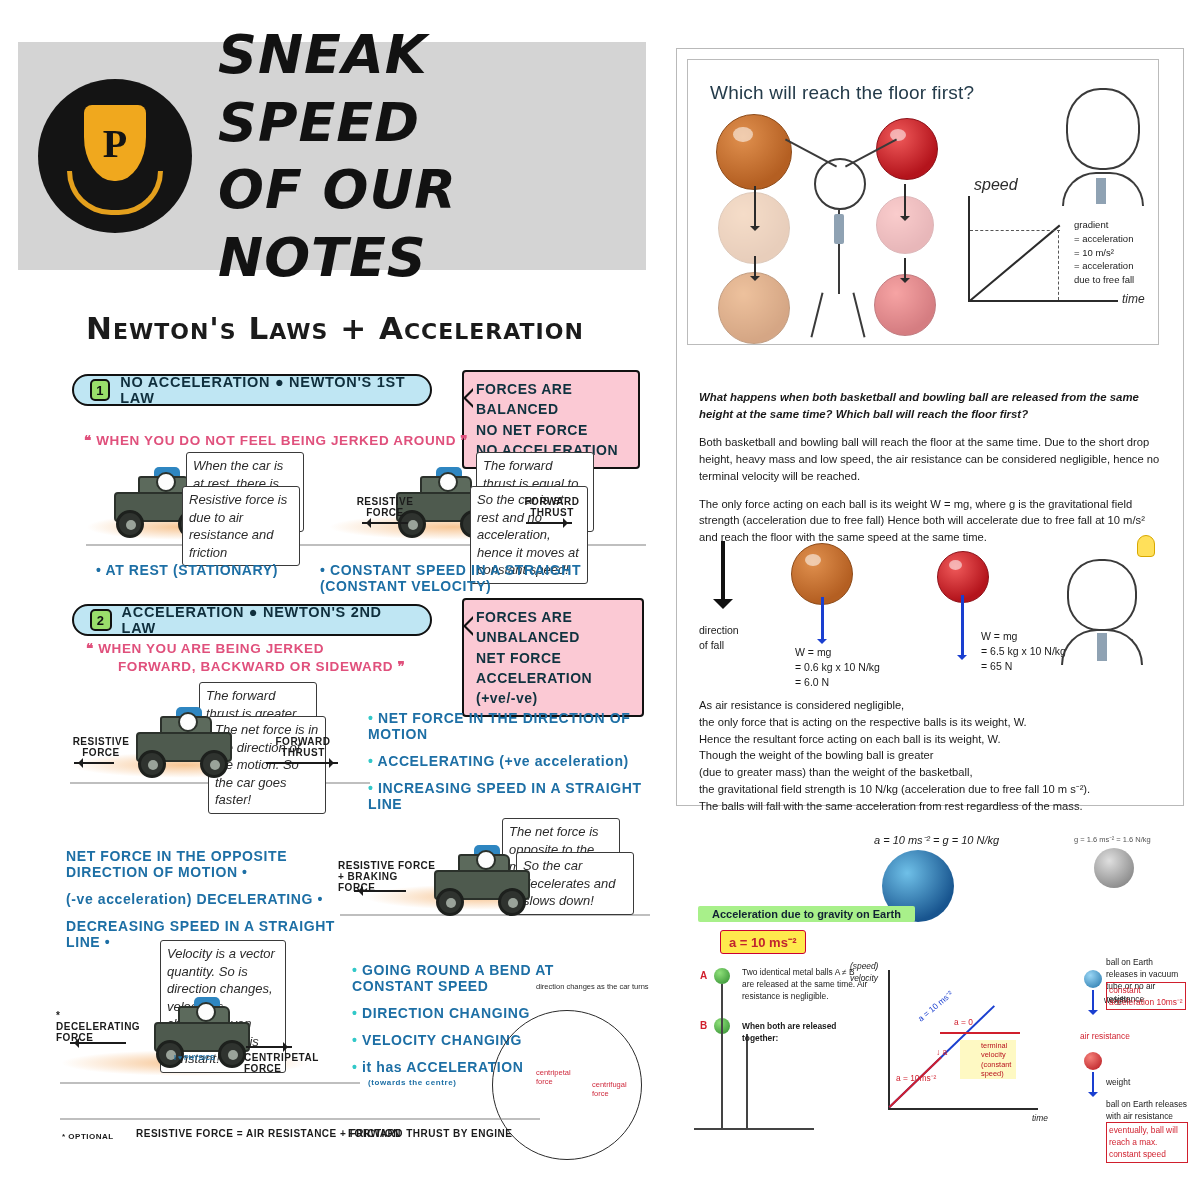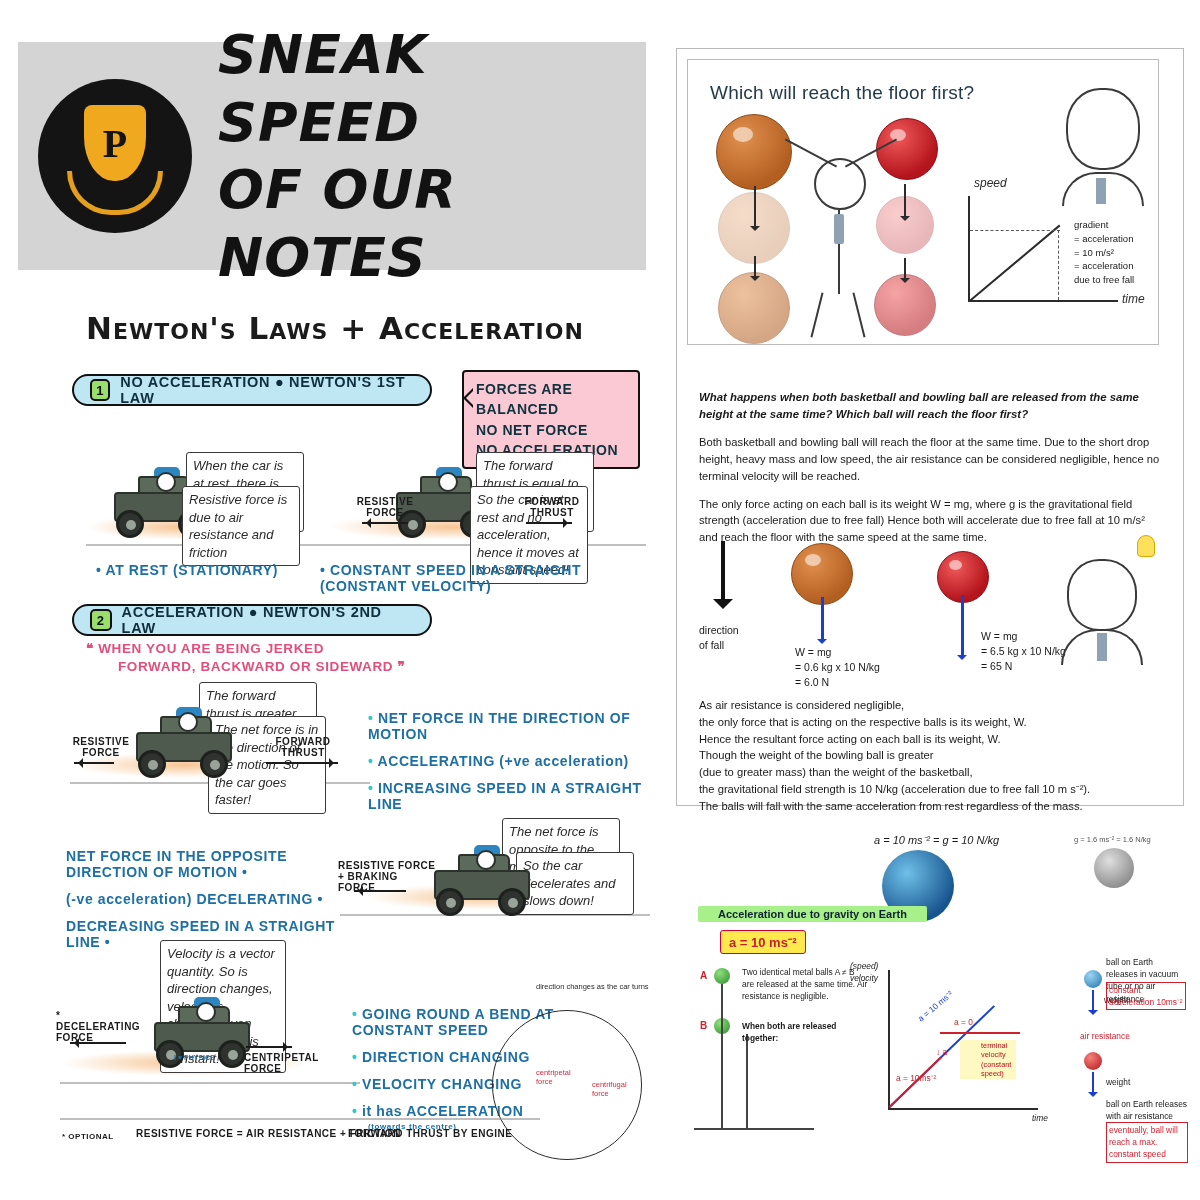--- a/index.html
+++ b/index.html
@@ -146,21 +146,21 @@
   
   .rb-panel { position:absolute; left:676px; top:818px; width:508px; height:338px; background:#fff; }
   .ff-title {
     position:absolute; left:30px; top:14px; width:152px; height:62px; background:#ededed;
     border-radius:26px; display:flex; flex-direction:column; align-items:center; justify-content:center;
     font-family:"DejaVu Sans", sans-serif; color:#1a1a1a;
   }
   .ff-title .t1 { font-weight:bold; font-size:17px; letter-spacing:.5px; font-variant:small-caps; }
   .ff-title .t2 { font-size:11px; letter-spacing:1.4px; }
   .hl-green {
-    position:absolute; background:#a8f08a; padding:2px 20px; font-size:11px; font-weight:bold; color:#123;
+    position:absolute; background:#a8f08a; padding:2px 14px; font-size:11px; font-weight:bold; color:#123;
     border-radius:2px;
   }
   .hl-yellow { position:absolute; background:#ffe94d; border:1.5px solid #c03; padding:2px 8px; font-size:13px; font-weight:bold; color:#c0232f; border-radius:3px; }
   .earth { position:absolute; border-radius:50%; background:radial-gradient(circle at 35% 32%, #6fc0e8, #18558f 72%); }
   .moon { position:absolute; border-radius:50%; background:radial-gradient(circle at 38% 32%, #dfdfdf, #8e8e8e 75%); }
   .rb-text { position:absolute; font-size:8.4px; line-height:1.45; color:#1a1a1a; }
   .red-t { color:#d01f2d; }
   .blue-t { color:#1a3fd0; }
 </style>
 </head>
@@ -186,20 +186,21 @@
     <div class="sec-title">Newton's Laws + Acceleration</div>
 
     <div class="pill" style="left:72px; top:374px; width:360px;">
       <div class="num">1</div>
       <span>NO ACCELERATION  ●  NEWTON'S 1ST LAW</span>
     </div>
     <div class="tagbox" style="left:462px; top:370px; width:178px; white-space:pre-line;">FORCES ARE BALANCED
 NO NET FORCE
 NO ACCELERATION</div>
 
+    <div class="pinkline" style="left:84px; top:432px;">❝ WHEN YOU DO NOT FEEL BEING JERKED AROUND ❞</div>
 
     <div class="scene" style="left:86px; top:452px; width:560px; height:118px;">
       <div class="dust" style="left:0px; top:62px; width:190px;"></div>
       <div class="dust" style="left:242px; top:62px; width:250px;"></div>
       <div class="ground" style="left:0; top:92px; width:560px;"></div>
 
       <div class="jeep" style="left:18px; top:24px; width:130px; height:60px;">
         <div class="cab"></div>
         <div class="body"></div>
         <div class="cap"></div>
@@ -237,20 +238,23 @@
 THRUST</div>
     </div>
 
     <div class="bluelist" style="left:96px; top:562px;">• AT REST (STATIONARY)</div>
     <div class="bluelist" style="left:320px; top:562px;">• CONSTANT SPEED IN A STRAIGHT (CONSTANT VELOCITY)</div>
 
     <div class="pill" style="left:72px; top:604px; width:360px;">
       <div class="num">2</div>
       <span>ACCELERATION  ●  NEWTON'S 2ND LAW</span>
     </div>
+    <div class="tagbox" style="left:462px; top:598px; width:182px; white-space:pre-line;">FORCES ARE UNBALANCED
+NET FORCE
+ACCELERATION (+ve/-ve)</div>
 
     <div class="pinkline" style="left:86px; top:640px;">❝ WHEN YOU ARE BEING JERKED</div>
     <div class="pinkline" style="left:118px; top:658px;">FORWARD, BACKWARD OR SIDEWARD ❞</div>
 
     <div class="scene" style="left:70px; top:676px; width:300px; height:130px;">
       <div class="dust" style="left:0px; top:76px; width:230px;"></div>
       <div class="ground" style="left:0; top:106px; width:300px;"></div>
       <div class="note" style="left:118px; top:6px;margin-left:11px;">The forward thrust is greater than the resistive force.</div>
       <div class="note" style="left:138px; top:40px;">The net force is in the direction of the motion. So the car goes faster!</div>
       <div class="jeep" style="left:56px; top:40px; width:130px; height:60px;">
@@ -325,21 +329,21 @@
         <div class="plate">I ♥ PHYSICS</div>
       </div>
       <div class="arrow left" style="left:10px; top:102px; width:56px;"></div>
       <div class="arrow-lbl" style="left:-4px; top:70px; width:86px; white-space:pre-line; text-align:left;">* DECELERATING
 FORCE</div>
       <div class="arrow right" style="left:186px; top:106px; width:46px;"></div>
       <div class="arrow-lbl" style="left:184px; top:112px; width:86px; white-space:pre-line; text-align:left;">CENTRIPETAL
 FORCE</div>
     </div>
 
-    <div class="bluelist" style="left:352px; top:962px; width:230px;margin-top:44px;">
+    <div class="bluelist" style="left:352px; top:962px; width:230px;">
       <div class="b">GOING ROUND A BEND AT CONSTANT SPEED</div>
       <div class="b">DIRECTION CHANGING</div>
       <div class="b">VELOCITY CHANGING</div>
       <div class="b">it has ACCELERATION</div>
       <div style="font-size:8px; color:#1d6fa5; margin-left:16px; margin-top:-8px;">(towards the centre)</div>
     </div>
 
     <div class="circle-track" style="left:492px; top:1010px;"></div>
     <div class="tiny" style="left:536px; top:982px; width:116px;">direction changes as the car turns</div>
     <div class="tiny red" style="left:536px; top:1068px; width:40px;">centripetal force</div>
@@ -386,21 +390,21 @@
         <div style="position:absolute; left:12px; top:84px; width:82px; height:34px; border:2px solid #3a3a3a; border-bottom:none; border-radius:40px 40px 0 0;"></div>
         <div style="position:absolute; left:46px; top:90px; width:10px; height:26px; background:#8fa2b3;"></div>
       </div>
 
       <div style="position:absolute; left:268px; top:128px; width:200px; height:130px;">
         <div class="graph-axis" style="left:12px; top:8px; width:2px; height:106px;"></div>
         <div class="graph-axis" style="left:12px; top:112px; width:150px; height:2px;"></div>
         <div style="position:absolute; left:14px; bottom:16px; width:118px; height:2px; background:#2b2b2b; transform-origin:left bottom; transform:rotate(-40deg);"></div>
         <div style="position:absolute; left:14px; top:42px; width:90px; border-top:1.5px dashed #555;"></div>
         <div style="position:absolute; left:102px; top:42px; height:70px; border-left:1.5px dashed #555;"></div>
-        <div style="position:absolute; left:18px; top:-12px; font-style:italic; font-size:12px; color:#2b2b2b;">speed</div>
+        <div style="position:absolute; left:18px; top:-12px; font-style:italic; font-size:16px; color:#2b2b2b;">speed</div>
         <div style="position:absolute; left:166px; top:104px; font-style:italic; font-size:12px; color:#2b2b2b;">time</div>
       </div>
       <div class="lbl" style="left:386px; top:158px; width:96px; white-space:pre-line; font-size:9.5px;">gradient
 = acceleration
 = 10 m/s²
 = acceleration
   due to free fall</div>
     </div>
 
     <div class="rt-body">

